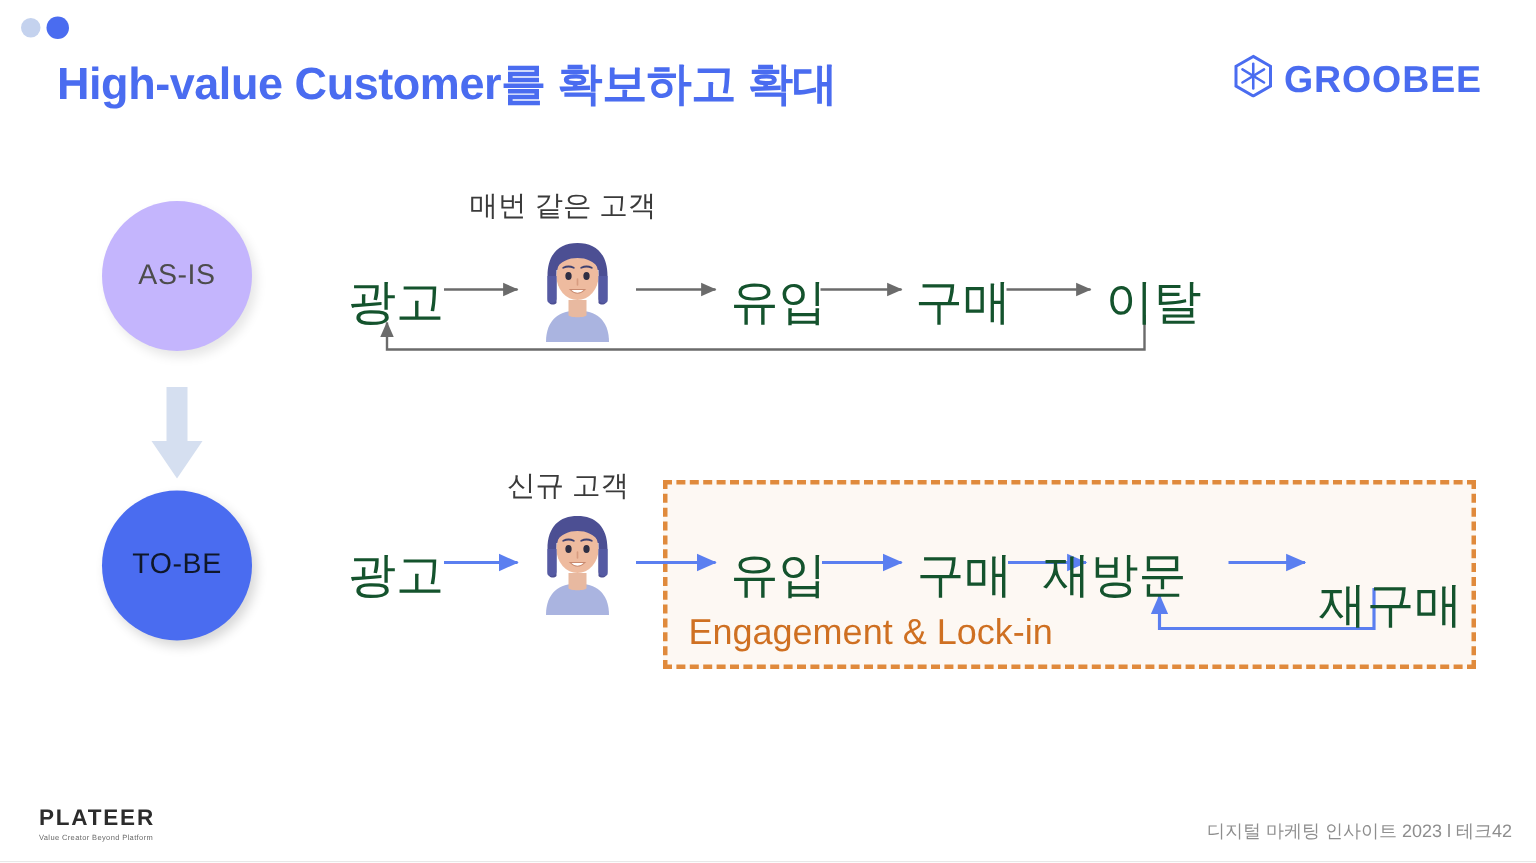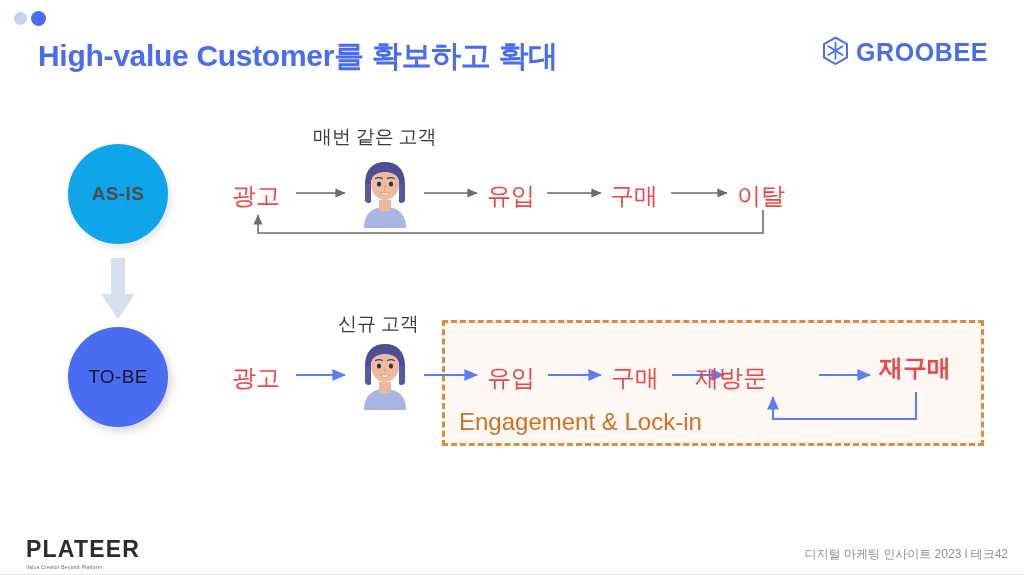--- a/index.html
+++ b/index.html
@@ -65,25 +65,24 @@
     position: absolute;
     width: 100px; height: 100px;
     border-radius: 50%;
     display: flex;
     align-items: center;
     justify-content: center;
     font-size: 19px;
     letter-spacing: 0.4px;
   }
   #stage-asis {
-    left: 68px; top: 144px;
-    background: #0ea5e9;
+    left: 68px; top: 134px;
+    background: #c4b5fd;
     color: #4c4c4c;
     box-shadow: 3px 4px 7px rgba(0,0,0,0.10);
-    font-weight: bold;
   }
   #stage-tobe {
     left: 68px; top: 327px;
     background: #4a6cf0;
     color: #0f172a;
     box-shadow: 3px 4px 8px rgba(0,0,0,0.16);
   }
 
   
   #transition-arrow {
@@ -91,45 +90,44 @@
     left: 100px; top: 258px;
     width: 36px; height: 62px;
   }
 
   
   .avatar-caption {
     position: absolute;
     font-size: 19px;
     color: #3a3a3a;
     white-space: nowrap;
-    font-family: Liberation Serif, serif;
   }
   #caption-asis { left: 313px; top: 124px; }
   #caption-tobe { left: 338px; top: 311px; }
 
   
   .node {
     position: absolute;
-    font-size: 24px;
-    color: #ef4444;
+    font-size: 32px;
+    color: #14532d;
     white-space: nowrap;
   }
 
   
   #node-asis-ad    { left: 232px; top: 180px; }
   #node-asis-visit { left: 487px; top: 180px; }
   #node-asis-buy   { left: 610px; top: 180px; }
   #node-asis-churn { left: 737px; top: 180px; }
 
   
   #node-tobe-ad       { left: 232px; top: 362px; }
   #node-tobe-visit    { left: 487px; top: 362px; }
   #node-tobe-buy      { left: 611px; top: 362px; }
   #node-tobe-revisit  { left: 695px; top: 362px; }
-  #node-tobe-rebuy    { left: 879px; top: 352px; font-weight: bold; }
+  #node-tobe-rebuy    { left: 879px; top: 382px; }
 
   
   .avatar {
     position: absolute;
     width: 66px; height: 70px;
   }
   #avatar-asis { left: 352px; top: 158px; }
   #avatar-tobe { left: 352px; top: 340px; }
 
   
@@ -162,21 +160,21 @@
     position: absolute;
     left: 0; bottom: 0;
     width: 1024px; height: 1px;
     background: #e8e8e8;
   }
   #plateer-logo {
     position: absolute;
     left: 26px; top: 538px;
   }
   #plateer-wordmark {
-    font-size: 23px;
+    font-size: 15px;
     font-weight: bold;
     color: #2c2c2c;
     letter-spacing: 1.2px;
     line-height: 1;
   }
   #plateer-tagline {
     font-size: 5px;
     color: #6a6a6a;
     letter-spacing: 0.25px;
     margin-top: 3px;

